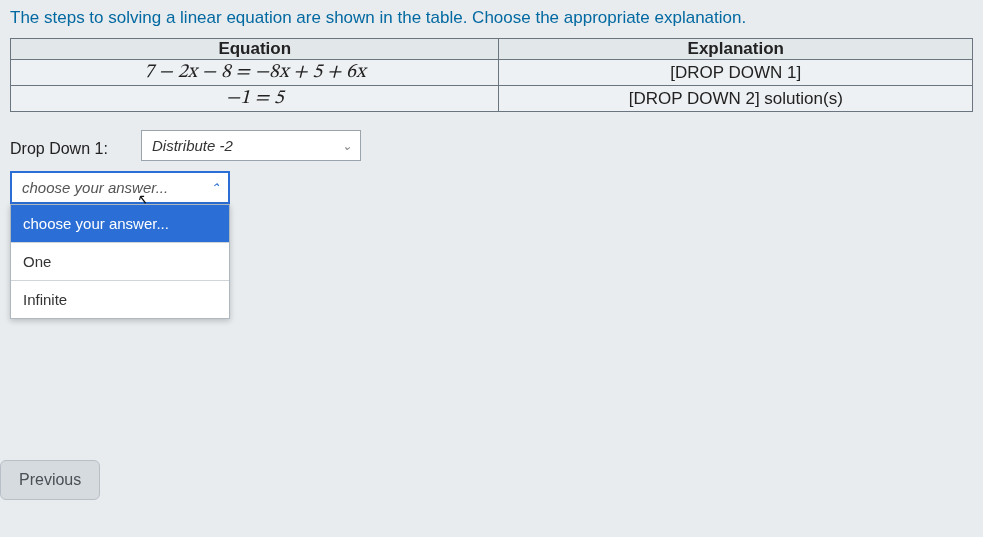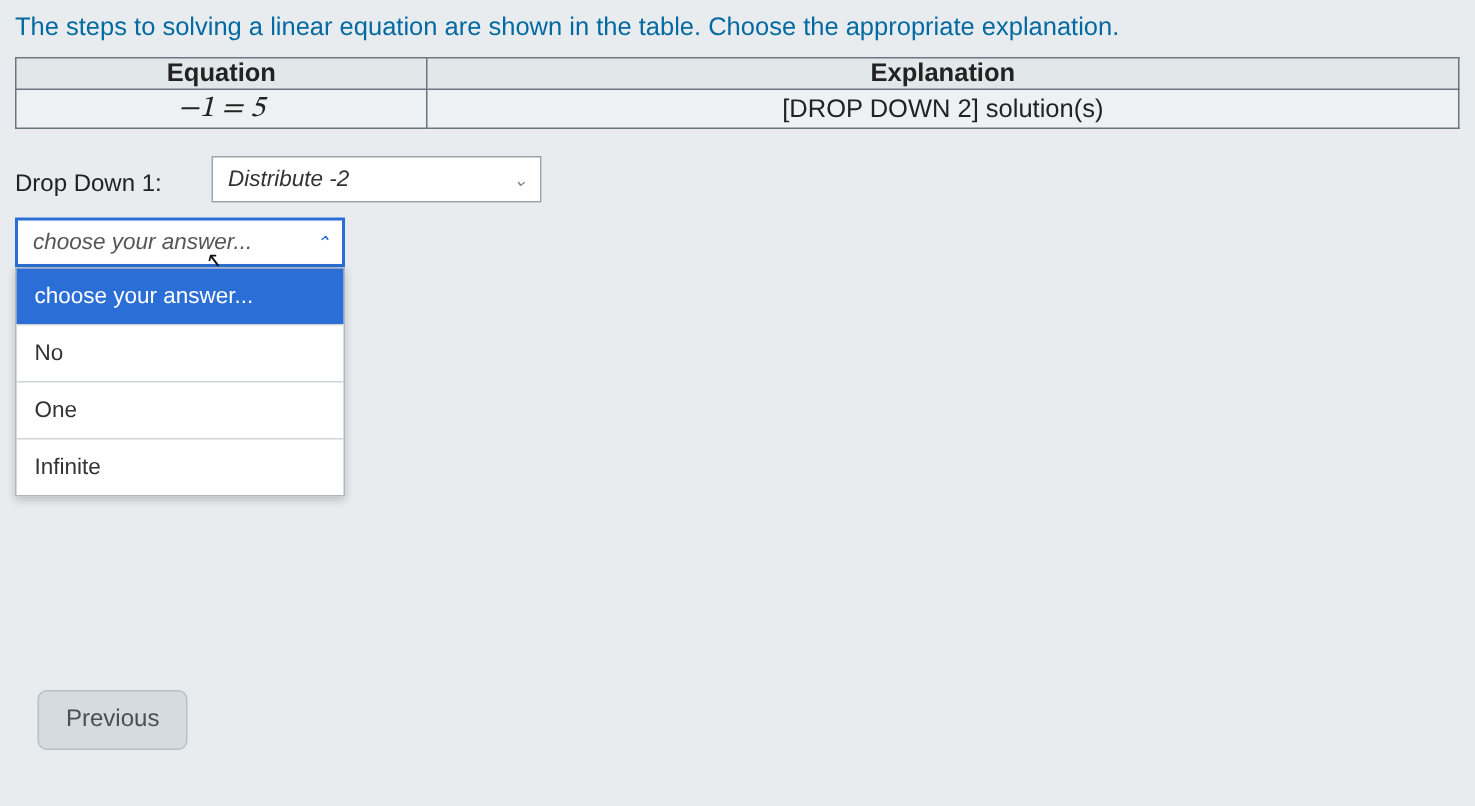--- a/index.html
+++ b/index.html
@@ -105,21 +105,21 @@
     .cursor-arrow {
       position: absolute;
       top: 18px;
       left: 124px;
       font-size: 14px;
       color: #111;
       pointer-events: none;
     }
     .prev-btn {
       position: absolute;
-      left: 25px;
+      left: 0;
       top: 460px;
       padding: 10px 18px;
       font-size: 16px;
       color: #4a4f55;
       background: #d6dbe0;
       border: 1px solid #b8bfc6;
       border-radius: 6px;
       cursor: pointer;
     }
   </style>
@@ -129,20 +129,24 @@
 <div class="prompt">The steps to solving a linear equation are shown in the table. Choose the appropriate explanation.</div>
 
 <table class="main">
   <thead>
     <tr>
       <th>Equation</th>
       <th>Explanation</th>
     </tr>
   </thead>
   <tbody>
+    <tr>
+      <td><span class="eq">7 − 2x − 8 = −8x + 5 + 6x</span></td>
+      <td>[DROP DOWN 1]</td>
+    </tr>
     <tr>
       <td><span class="eq">−1 = 5</span></td>
       <td>[DROP DOWN 2] solution(s)</td>
     </tr>
   </tbody>
 </table>
 
 <div class="dd-row">
   <div class="dd-label">Drop Down 1:</div>
   <div class="select-box">
@@ -155,20 +159,19 @@
 
 <div class="dd-row" style="margin-top:10px;">
   <div class="select-box">
     <div class="select-display open" style="position:relative;">
       <span class="placeholder">choose your answer...</span>
       <span class="caret up">⌃</span>
       <span class="cursor-arrow">↖</span>
     </div>
     <div class="options">
       <div class="option selected">choose your answer...</div>
-      <div class="option">No</div>
       <div class="option">One</div>
       <div class="option">Infinite</div>
     </div>
   </div>
 </div>
 
 <button class="prev-btn">Previous</button>
 
 </body></html>

